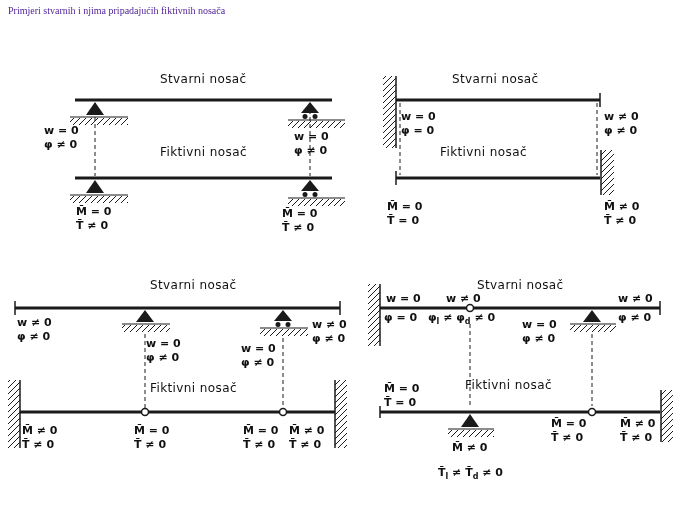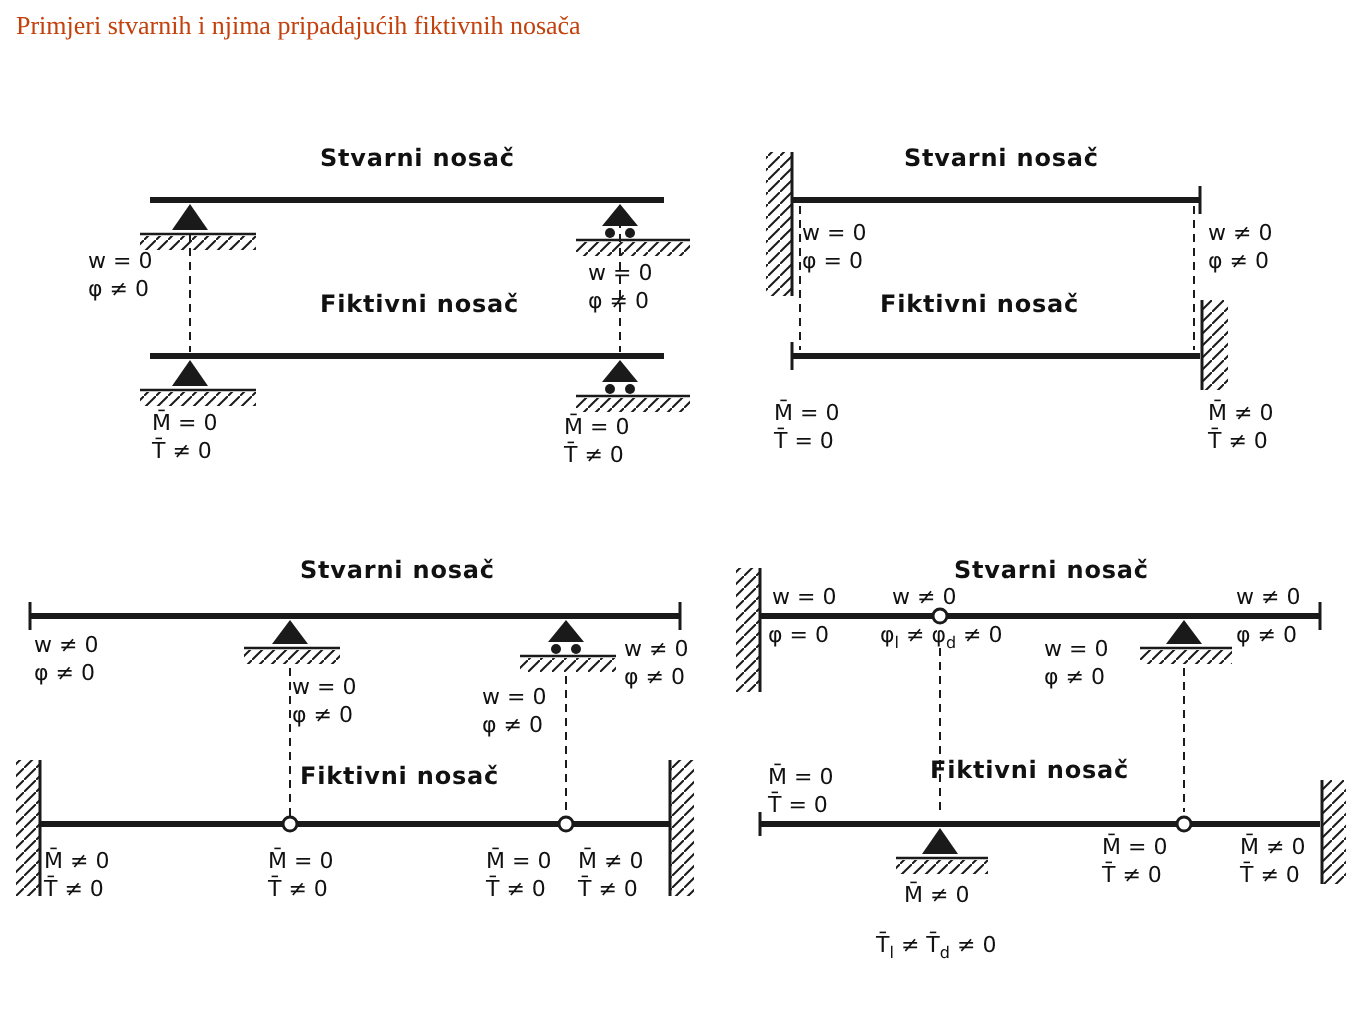--- a/index.html
+++ b/index.html
@@ -3,29 +3,29 @@
 <meta charset="utf-8">
 <style>
   * { margin:0; padding:0; box-sizing:border-box; }
   html,body { background:#ffffff; }
   .page {
     position:relative; width:680px; height:506px; background:#ffffff;
     color:#111; font-family:"DejaVu Sans", sans-serif; overflow:hidden;
   }
   .fig-title {
     position:absolute; left:8px; top:5px;
-    font-family:"Liberation Serif", serif; font-size:13px; color:#c2410c;
+    font-family:"Liberation Serif", serif; font-size:10px; color:#4c1d95;
     white-space:nowrap;
   }
   .cap {
-    position:absolute; font-size:12px; font-weight:700; letter-spacing:.4px;
+    position:absolute; font-size:12px; font-weight:400; letter-spacing:.4px;
     color:#111; white-space:nowrap;
   }
   .lbl {
-    position:absolute; font-size:11px; font-weight:400; line-height:14px;
+    position:absolute; font-size:11px; font-weight:700; line-height:14px;
     color:#111; white-space:nowrap;
   }
   .sub { font-size:8px; vertical-align:-3px; }
   svg.fig { position:absolute; left:0; top:0; }
 </style>
 </head>
 <body>
 
 <div class="page">
 
@@ -197,21 +197,21 @@
 
   <div class="lbl" style="left:386px;top:292px">
     <div>w = 0</div>
   </div>
   <div class="lbl" style="left:384px;top:311px">
     <div>φ = 0</div>
   </div>
   <div class="lbl" style="left:446px;top:292px">
     <div>w ≠ 0</div>
   </div>
-  <div class="lbl" style="left:440px;top:311px">
+  <div class="lbl" style="left:428px;top:311px">
     <span>φ</span><span class="sub">l</span><span> ≠ φ</span><span class="sub">d</span><span> ≠ 0</span>
   </div>
   <div class="lbl" style="left:522px;top:318px">
     <div>w = 0</div>
     <div>φ ≠ 0</div>
   </div>
   <div class="lbl" style="left:618px;top:292px">
     <div>w ≠ 0</div>
   </div>
   <div class="lbl" style="left:618px;top:311px">

